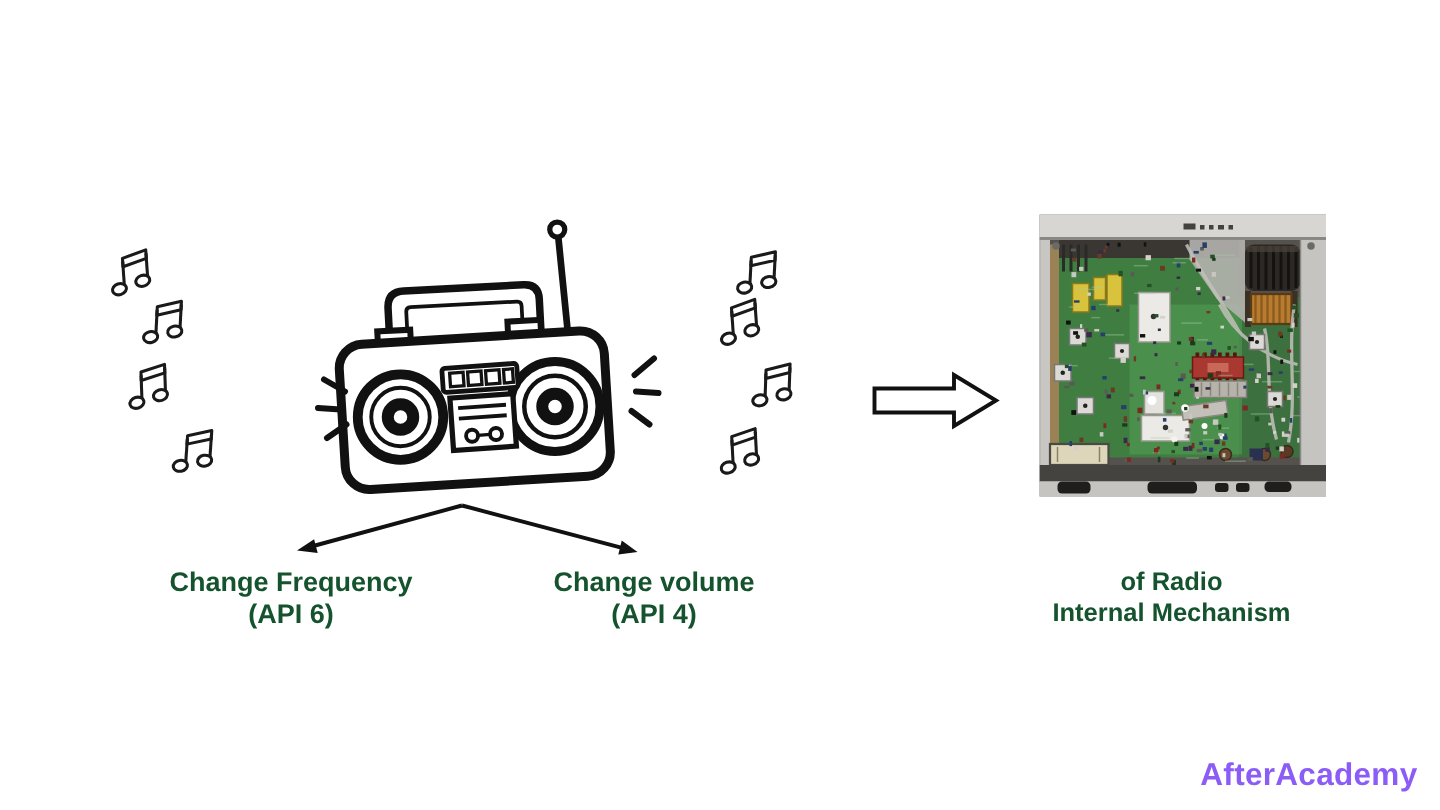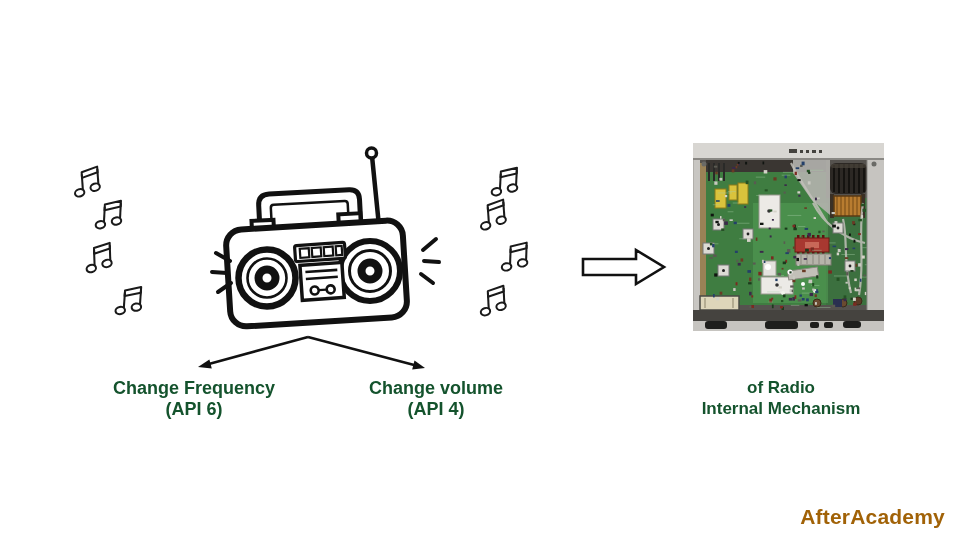--- a/index.html
+++ b/index.html
@@ -4,21 +4,21 @@
 <style>
   html,body{margin:0;padding:0;background:#fff;}
   #stage{position:relative;width:960px;height:540px;background:#fff;overflow:hidden;
          font-family:"Liberation Sans", sans-serif;}
   .abs{position:absolute;}
   .note{position:absolute;width:32px;height:34px;}
   .caption{position:absolute;text-align:center;font-weight:700;color:#14532d;}
   .caption.api{font-size:18px;line-height:21px;width:190px;}
   .caption.internal{font-size:17px;line-height:21px;width:186px;}
   #watermark{position:absolute;left:795px;top:505px;width:150px;text-align:right;
-             font-size:21px;font-weight:700;color:#a16207;letter-spacing:0.2px;}
+             font-size:21px;font-weight:700;color:#8b5cf6;letter-spacing:0.2px;}
   svg{display:block;}
   #defs-holder{position:absolute;width:0;height:0;overflow:hidden;}
 </style>
 </head>
 <body>
 
 <div id="stage">
 
   <svg id="defs-holder" aria-hidden="true">
     <defs>

